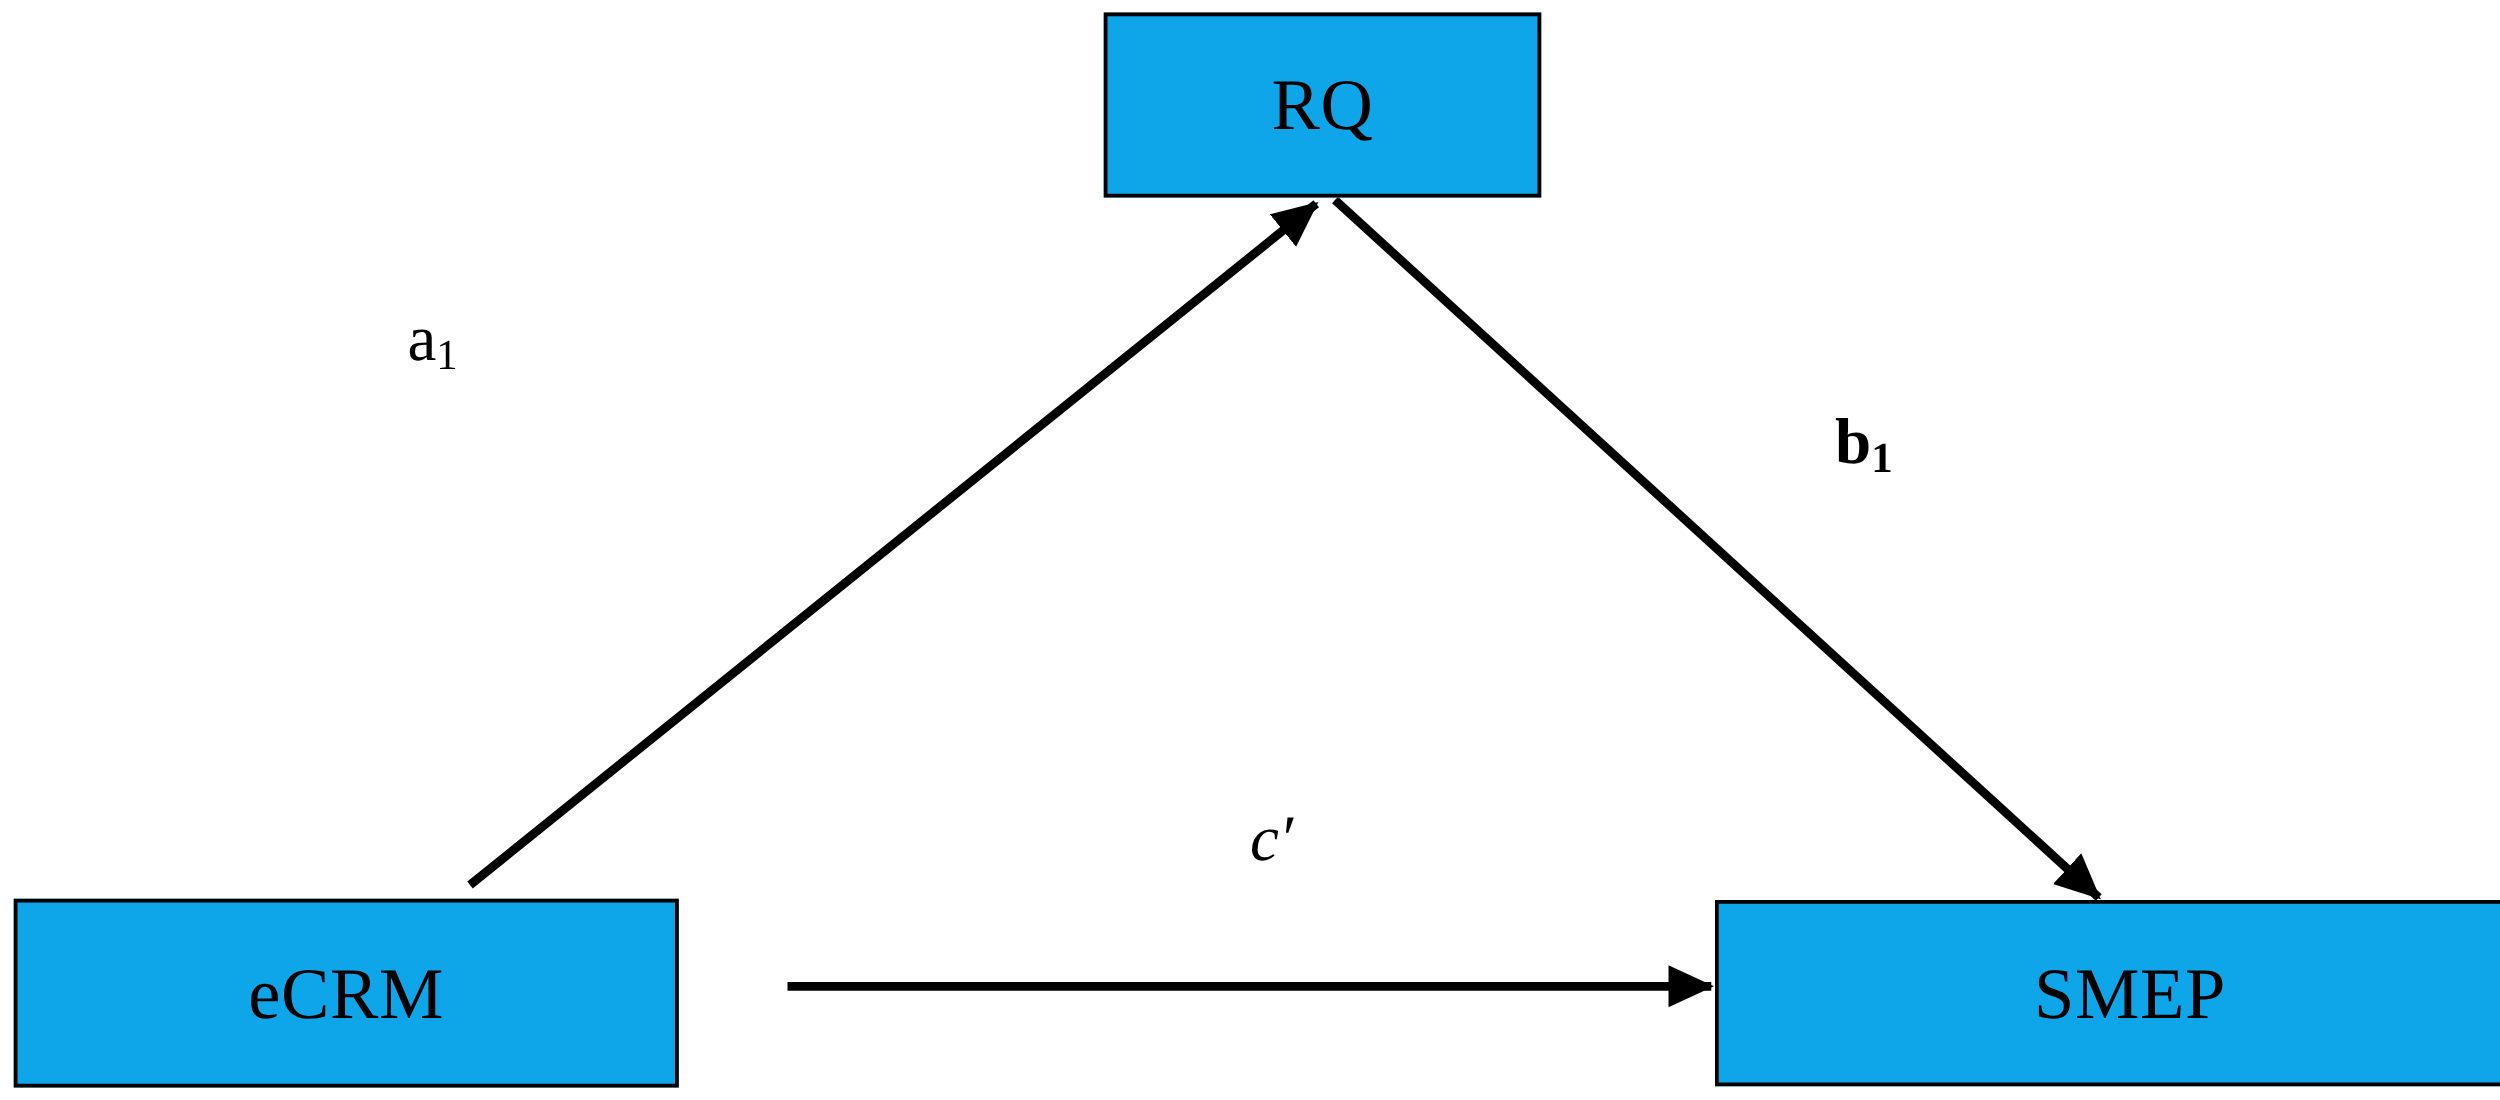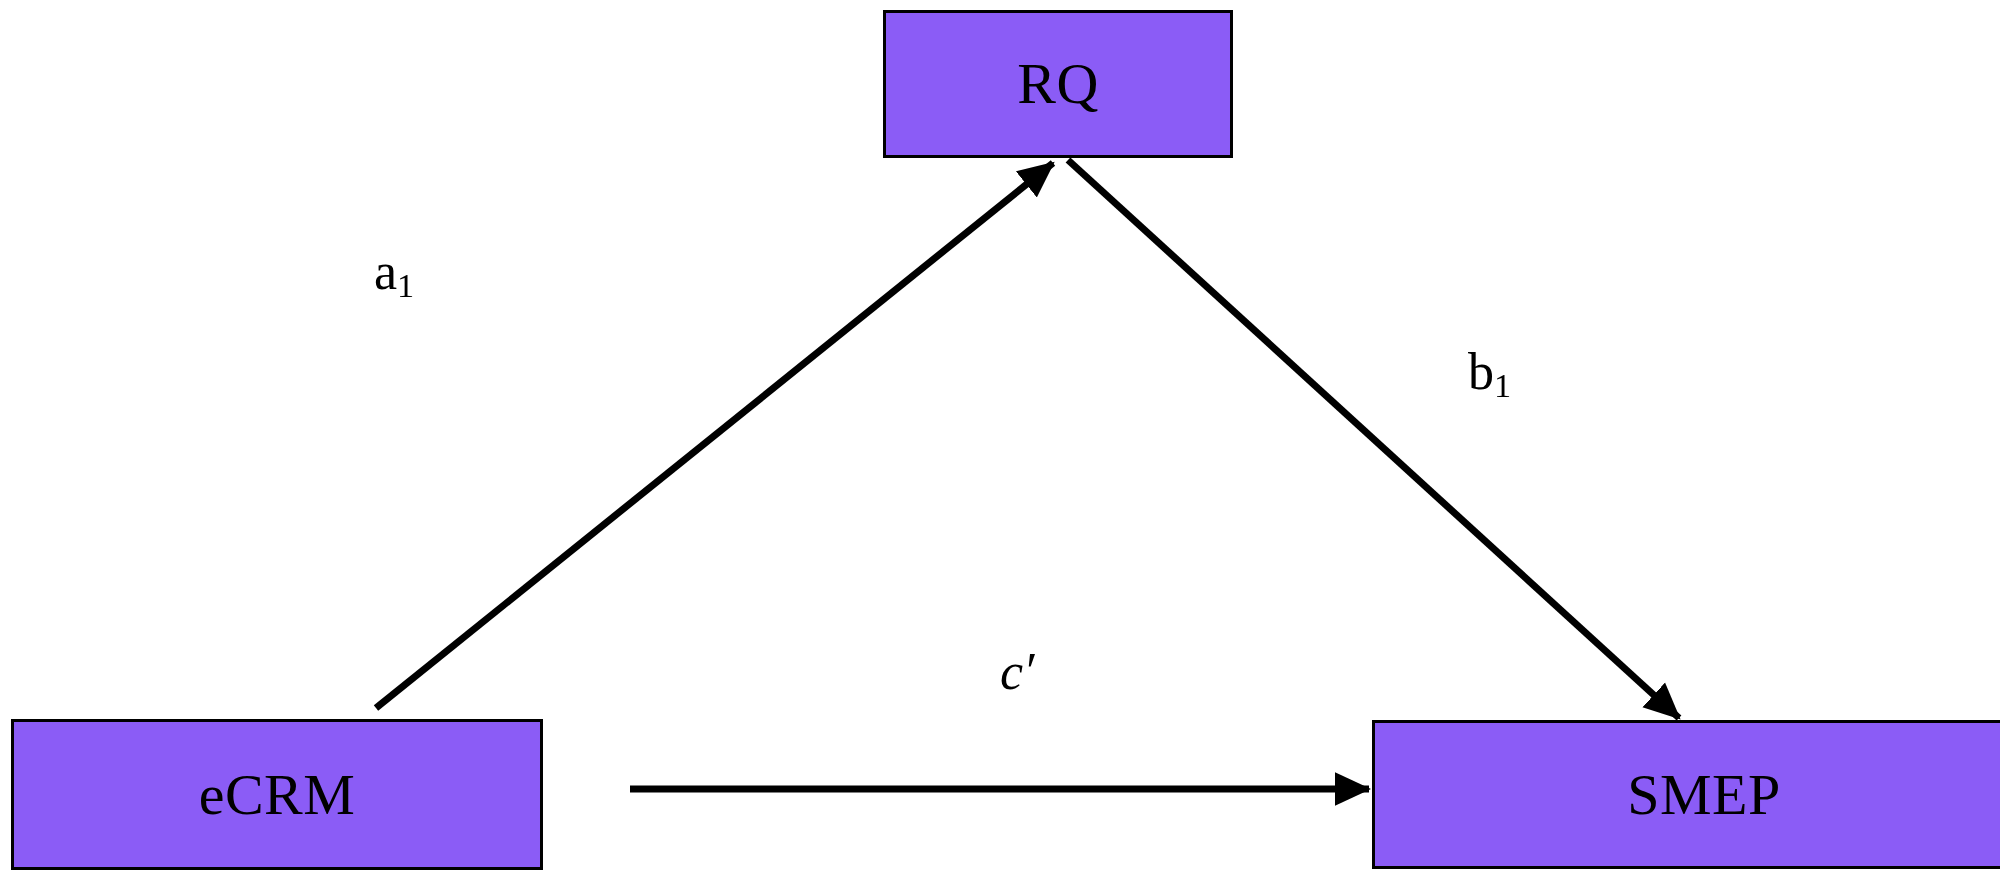--- a/index.html
+++ b/index.html
@@ -20,21 +20,21 @@
     position: absolute;
     left: 0;
     top: 0;
     width: 2000px;
     height: 880px;
   }
   .node-box {
     position: absolute;
     box-sizing: border-box;
     border: 3px solid #000000;
-    background: #8b5cf6;
+    background: #0ea5e9;
     display: flex;
     align-items: center;
     justify-content: center;
   }
   .node-label {
     font-family: "Liberation Serif", "DejaVu Serif", serif;
     font-size: 58px;
     font-weight: normal;
     color: #000000;
     line-height: 1;
@@ -55,22 +55,22 @@
     letter-spacing: 0;
   }
   .path-label.italic {
     font-style: italic;
   }
   
   #node-rq   { left: 883px;  top: 10px;  width: 350px; height: 148px; }
   #node-ecrm { left: 11px;   top: 719px; width: 532px; height: 151px; }
   #node-smep { left: 1372px; top: 720px; width: 664px; height: 149px; }
   
-  #label-a1 { left: 326px;  top: 246px; margin-left: 48px; }
-  #label-b1 { left: 1468px; top: 346px; }
+  #label-a1 { left: 326px;  top: 246px; }
+  #label-b1 { left: 1468px; top: 328px; font-weight: bold; }
   #label-c  { left: 1000px; top: 646px; }
 </style>
 </head>
 <body>
 
 <div id="canvas">
 
   <svg id="edges" viewBox="0 0 2000 880" xmlns="http://www.w3.org/2000/svg">
     <defs>
       <marker id="arrow" viewBox="0 0 10 10" refX="9.4" refY="5" markerWidth="5.2" markerHeight="5.2" orient="auto-start-reverse" markerUnits="strokeWidth">

